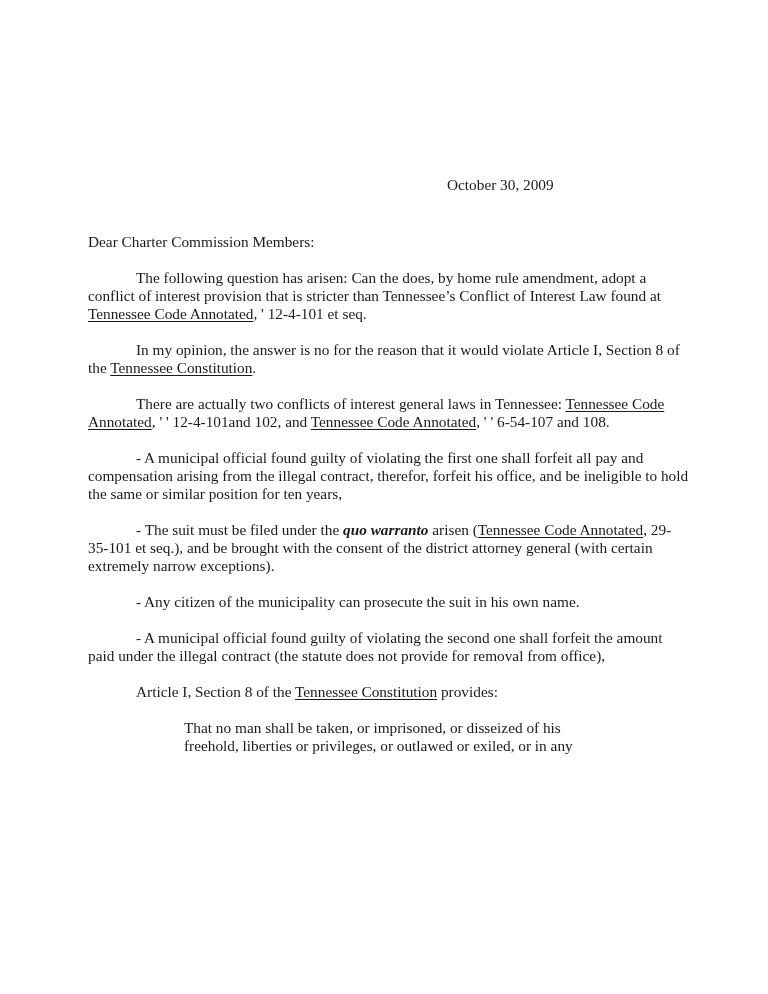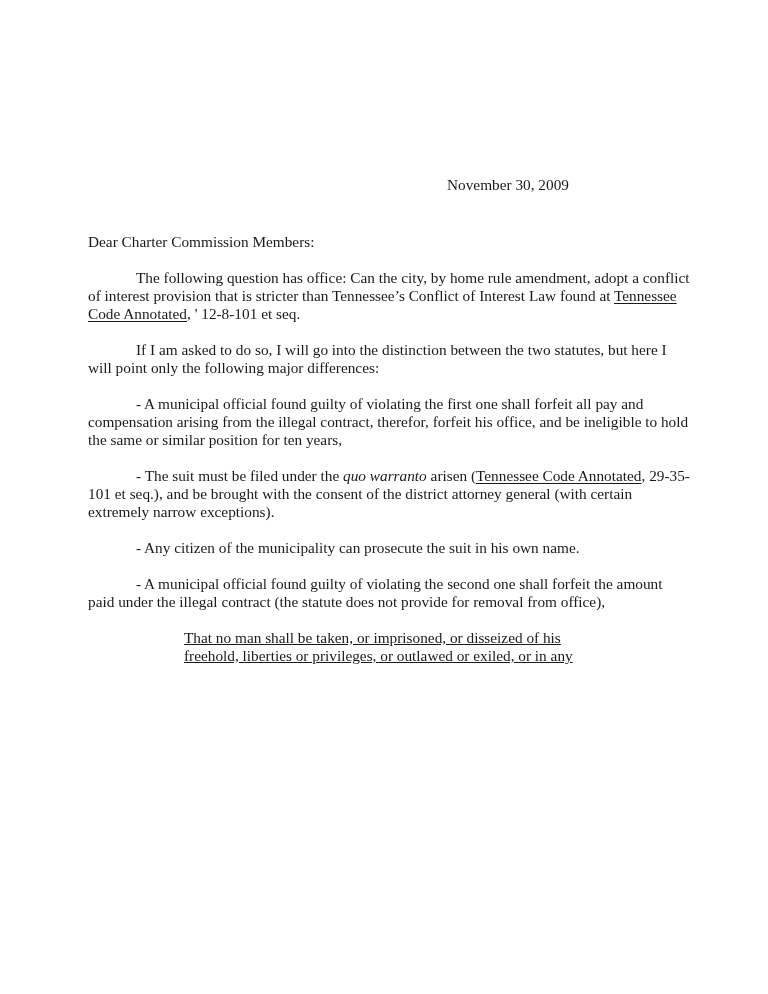--- a/index.html
+++ b/index.html
@@ -7,45 +7,47 @@
   .page {
     position: absolute; left: 0; top: 0; width: 768px; height: 994px;
     font-family: "Liberation Serif", serif; font-size: 15.3px; line-height: 18px;
     color: #1a1a1a;
   }
   .date { position: absolute; top: 176px; left: 447px; }
   .body { position: absolute; top: 233px; left: 88px; width: 610px; }
   p { margin: 0 8px 18px 0; }
   .indent { text-indent: 48px; }
   .subhead { padding-left: 48px; }
-  .quote { padding-left: 96px; width: 420px; text-decoration: underline; }
+  .quote { padding-left: 96px; width: 420px; }
   u { text-decoration: underline; text-underline-offset: 2px; }
-  i { font-style: italic; }
+  i { font-style: italic; font-weight: bold; }
 </style>
 </head>
 <body>
 
 <div class="page">
-  <div class="date">November 30, 2009</div>
+  <div class="date">October 30, 2009</div>
 
   <div class="body">
     <p>Dear Charter Commission Members:</p>
 
-    <p class="indent"><span>The following question has office: Can the city, by home rule amendment, adopt a conflict of interest provision that is stricter than Tennessee’s Conflict of Interest Law found at </span><u>Tennessee Code Annotated</u><span>, ' 12-8-101 et seq.</span></p>
+    <p class="indent"><span>The following question has arisen: Can the does, by home rule amendment, adopt a conflict of interest provision that is stricter than Tennessee’s Conflict of Interest Law found at </span><u>Tennessee Code Annotated</u><span>, ' 12-4-101 et seq.</span></p>
 
+    <p class="indent"><span>In my opinion, the answer is no for the reason that it would violate Article I, Section 8 of the </span><u>Tennessee Constitution</u><span>.</span></p>
 
+    <p class="indent"><span>There are actually two conflicts of interest general laws in Tennessee:  </span><u>Tennessee Code Annotated</u><span>, ' ' 12-4-101and 102, and  </span><u>Tennessee Code Annotated</u><span>, ' ' 6-54-107 and 108.</span></p>
 
-    <p class="indent">If I am asked to do so, I will go into the distinction between the two statutes, but here I will point only the following major differences:</p>
 
 
     <p class="indent">- A  municipal official found guilty of violating the first one shall forfeit all pay and compensation arising from the illegal contract, therefor, forfeit his office, and be ineligible to hold the same or similar position for ten years,</p>
 
     <p class="indent"><span>- The suit must be filed under the </span><i>quo warranto</i><span> arisen (</span><u>Tennessee Code Annotated</u><span>, 29-35-101 et seq.), and be brought with the consent of the district attorney general (with certain extremely narrow exceptions).</span></p>
 
 
     <p class="indent">- Any citizen of the municipality can prosecute the suit in his own name.</p>
 
     <p class="indent">- A municipal official found guilty of violating the second one shall forfeit the amount paid under the illegal contract (the statute does not provide for removal from office),</p>
 
+    <p class="subhead"><span>Article I, Section 8 of the </span><u>Tennessee Constitution</u><span> provides:</span></p>
 
     <p class="quote">That no man shall be taken, or imprisoned, or disseized of his freehold, liberties or privileges, or outlawed or exiled, or in any</p>
   </div>
 </div>
 
 </body></html>

